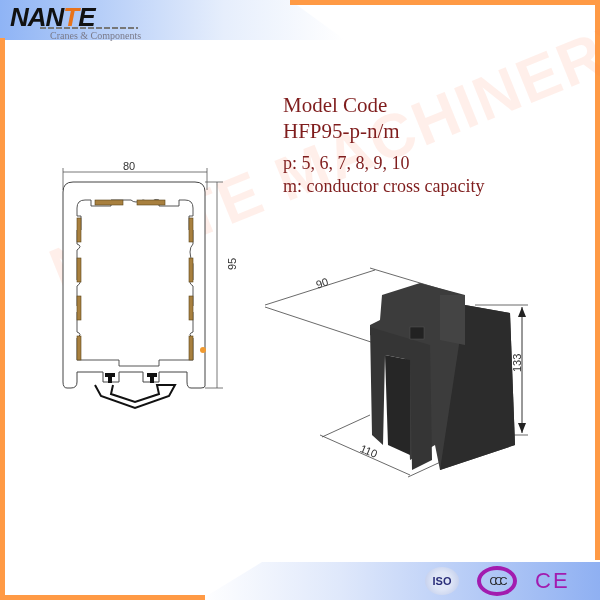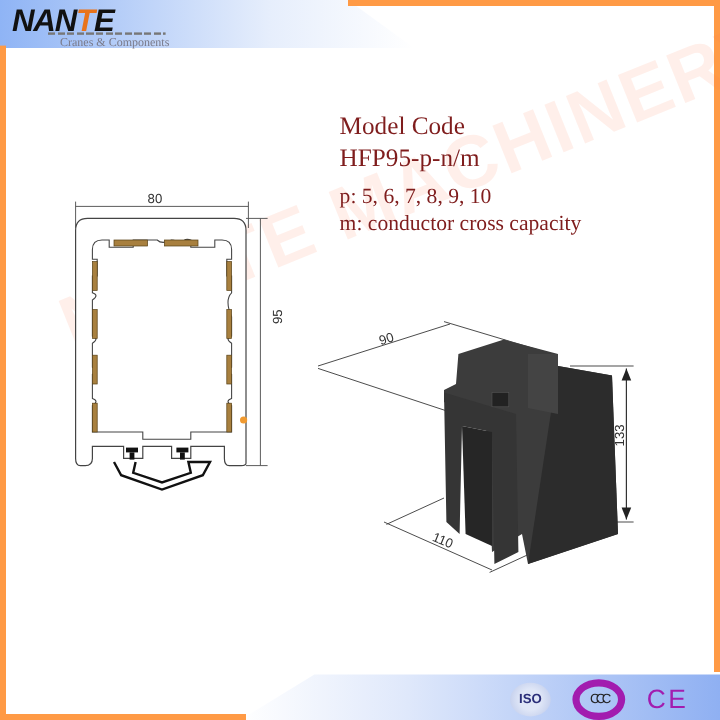--- a/index.html
+++ b/index.html
@@ -17,21 +17,21 @@
   .logo-rule{position:absolute;left:30px;top:23px;width:98px;height:2px;background:repeating-linear-gradient(90deg,#777 0 6px,transparent 6px 8px);}
   .logo-sub{position:absolute;left:40px;top:26px;font-size:10px;color:#7a7a8a;white-space:nowrap;font-family:"Liberation Serif",serif;}
   .spec{position:absolute;left:283px;top:92px;color:#7f1d1d;}
   .spec .big{font-size:21px;line-height:26px;}
   .spec .small{font-size:18px;line-height:23px;}
   .spec .gap{height:8px;}
   .watermark{position:absolute;left:40px;top:240px;font-family:"Liberation Sans",sans-serif;font-weight:bold;font-size:62px;color:rgba(255,120,80,0.12);transform:rotate(-22deg);transform-origin:left top;white-space:nowrap;letter-spacing:2px;}
   .dim{position:absolute;font-family:"Liberation Sans",sans-serif;font-size:11px;color:#333;}
   .certs{position:absolute;top:566px;left:425px;display:flex;align-items:center;gap:18px;}
   .iso{width:34px;height:28px;border-radius:50%;background:radial-gradient(circle,#dfe6f7 40%,#b8c5e8 100%);display:flex;align-items:center;justify-content:center;font-family:"Liberation Sans",sans-serif;font-weight:bold;font-size:11px;color:#2b2f7a;}
-  .ccc{width:32px;height:22px;border:6px solid #a21caf;border-radius:50%;display:flex;align-items:center;justify-content:center;font-family:"Liberation Sans",sans-serif;font-size:11px;color:#222;letter-spacing:-3px;text-align:right;}
+  .ccc{width:32px;height:22px;border:4px solid #a21caf;border-radius:50%;display:flex;align-items:center;justify-content:center;font-family:"Liberation Sans",sans-serif;font-size:11px;color:#222;letter-spacing:-3px;text-align:right;}
   .ce{font-family:"Liberation Sans",sans-serif;font-size:22px;color:#a21caf;letter-spacing:2px;}
 </style>
 </head>
 <body>
 
 <div class="frame">
   <svg class="header-band" width="600" height="40">
     <defs>
       <linearGradient id="hg" x1="0" x2="1" y1="0" y2="0">
         <stop offset="0" stop-color="#8fb4f5"></stop>

